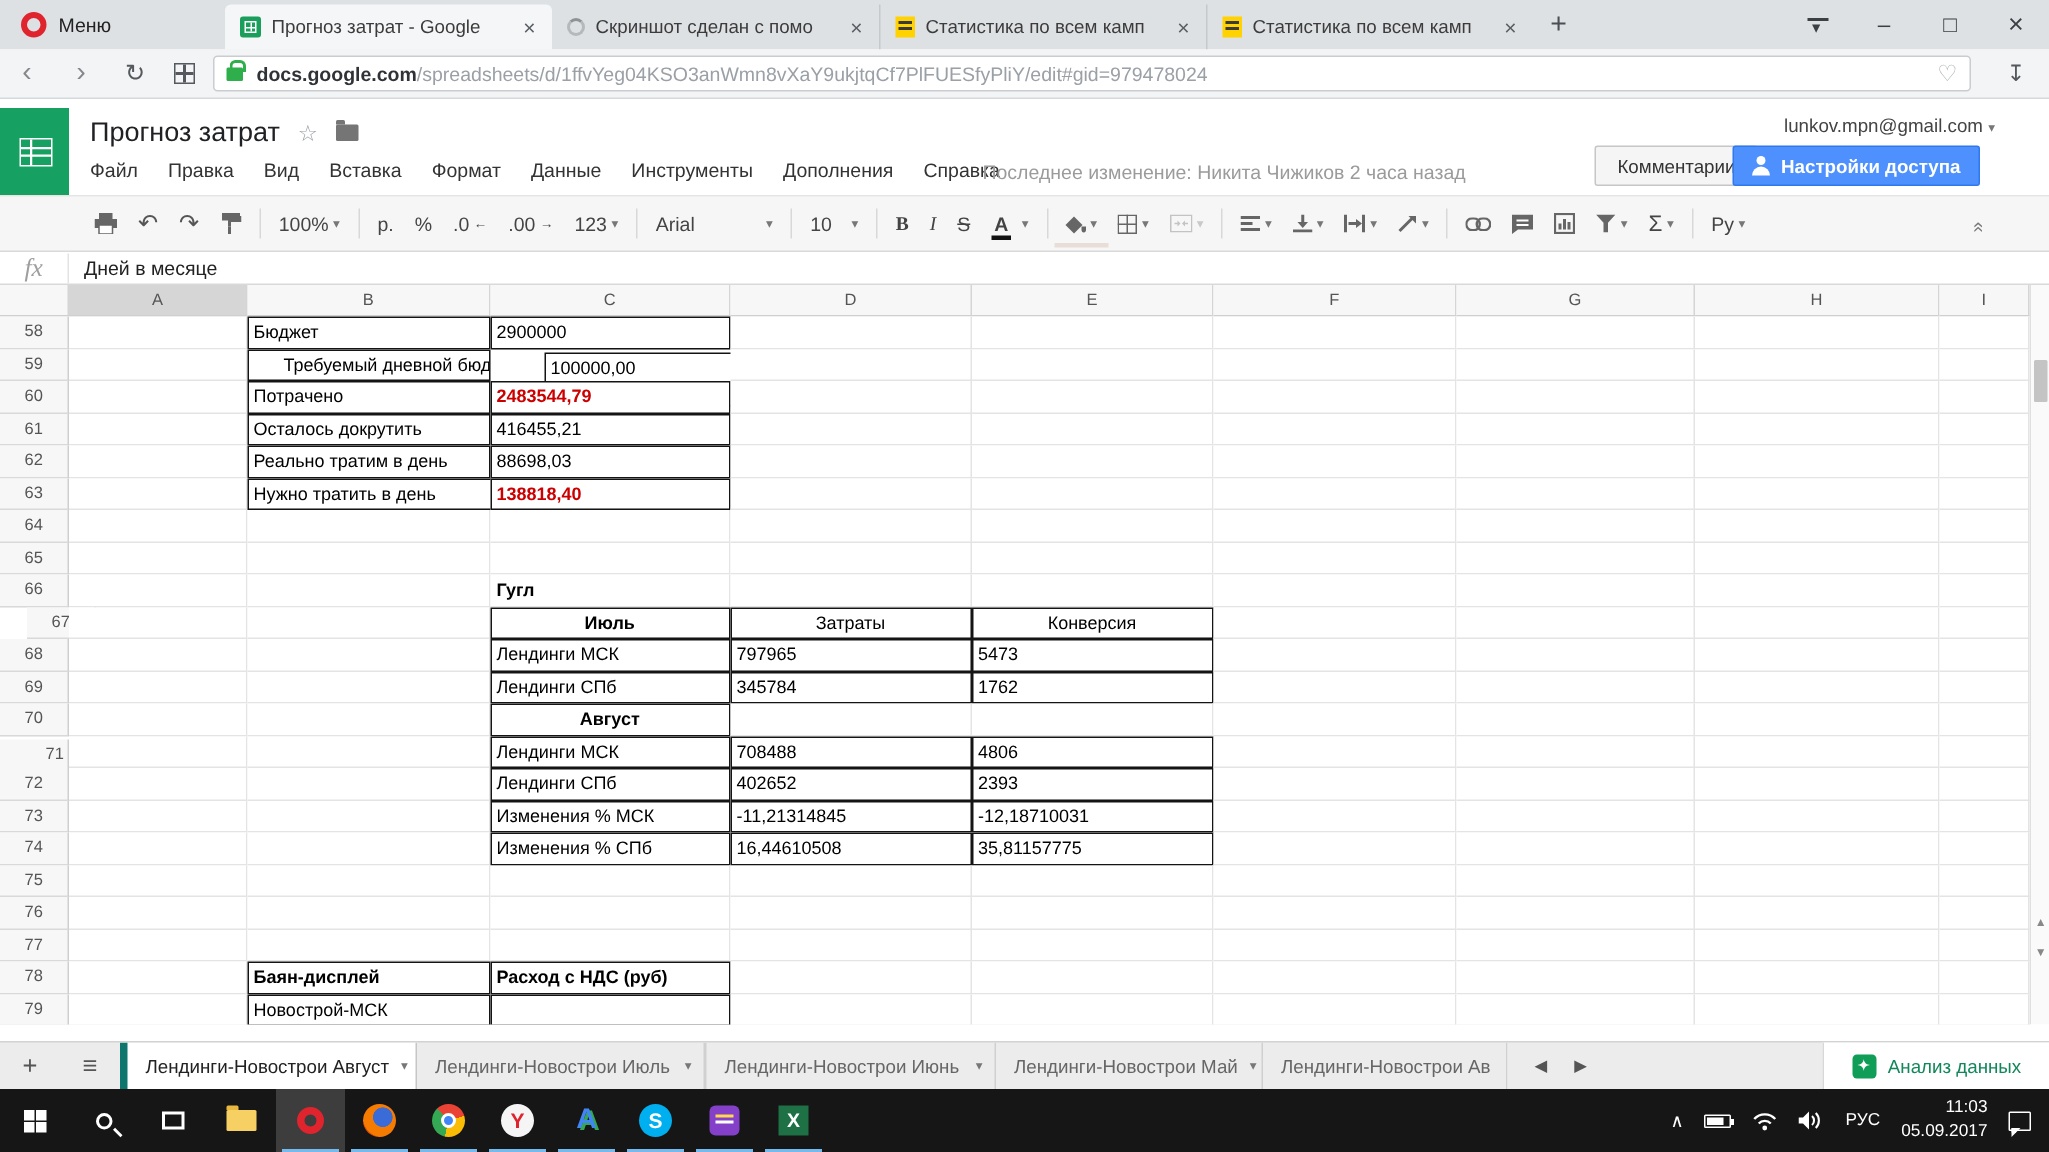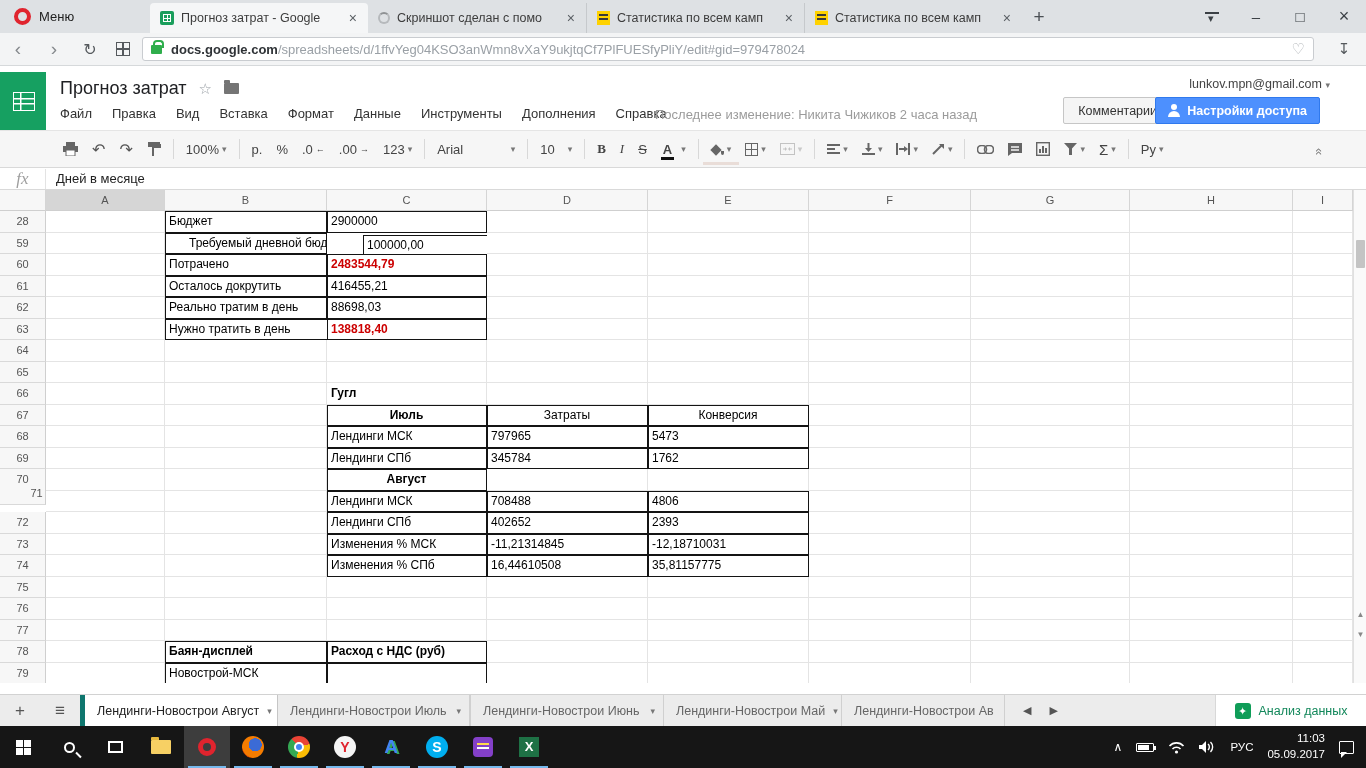--- a/index.html
+++ b/index.html
@@ -401,21 +401,21 @@
   <div class="ch" style="left: 0px; width: 46px;"></div>
       <div class="ch sel" style="left: 46px; width: 119px;">A</div>
       <div class="ch" style="left: 165px; width: 162px;">B</div>
       <div class="ch" style="left: 327px; width: 160px;">C</div>
       <div class="ch" style="left: 487px; width: 161px;">D</div>
       <div class="ch" style="left: 648px; width: 161px;">E</div>
       <div class="ch" style="left: 809px; width: 162px;">F</div>
       <div class="ch" style="left: 971px; width: 159px;">G</div>
       <div class="ch" style="left: 1130px; width: 163px;">H</div>
       <div class="ch" style="left: 1293px; width: 60px;">I</div>
-      <div class="rh" style="top: 21px; height: 21.5px; line-height: 21.5px;">28</div>
+      <div class="rh" style="top: 21px; height: 21.5px; line-height: 21.5px;">58</div>
       <div class="cell" style="left: 46px; top: 21px; width: 119px; height: 21.5px; line-height: 20.5px;"></div>
       <div class="cell bd" style="left: 165px; top: 21px; width: 162px; height: 21.5px; line-height: 20.5px;">Бюджет</div>
       <div class="cell bd right" style="left: 327px; top: 21px; width: 160px; height: 21.5px; line-height: 20.5px;">2900000</div>
       <div class="cell" style="left: 487px; top: 21px; width: 161px; height: 21.5px; line-height: 20.5px;"></div>
       <div class="cell" style="left: 648px; top: 21px; width: 161px; height: 21.5px; line-height: 20.5px;"></div>
       <div class="cell" style="left: 809px; top: 21px; width: 162px; height: 21.5px; line-height: 20.5px;"></div>
       <div class="cell" style="left: 971px; top: 21px; width: 159px; height: 21.5px; line-height: 20.5px;"></div>
       <div class="cell" style="left: 1130px; top: 21px; width: 163px; height: 21.5px; line-height: 20.5px;"></div>
       <div class="cell" style="left: 1293px; top: 21px; width: 60px; height: 21.5px; line-height: 20.5px;"></div>
       <div class="rh" style="top: 42.5px; height: 21.5px; line-height: 21.5px;">59</div>
@@ -491,21 +491,21 @@
       <div class="rh" style="top: 193px; height: 21.5px; line-height: 21.5px;">66</div>
       <div class="cell" style="left: 46px; top: 193px; width: 119px; height: 21.5px; line-height: 20.5px;"></div>
       <div class="cell" style="left: 165px; top: 193px; width: 162px; height: 21.5px; line-height: 20.5px;"></div>
       <div class="cell bold" style="left: 327px; top: 193px; width: 160px; height: 21.5px; line-height: 20.5px;">Гугл</div>
       <div class="cell" style="left: 487px; top: 193px; width: 161px; height: 21.5px; line-height: 20.5px;"></div>
       <div class="cell" style="left: 648px; top: 193px; width: 161px; height: 21.5px; line-height: 20.5px;"></div>
       <div class="cell" style="left: 809px; top: 193px; width: 162px; height: 21.5px; line-height: 20.5px;"></div>
       <div class="cell" style="left: 971px; top: 193px; width: 159px; height: 21.5px; line-height: 20.5px;"></div>
       <div class="cell" style="left: 1130px; top: 193px; width: 163px; height: 21.5px; line-height: 20.5px;"></div>
       <div class="cell" style="left: 1293px; top: 193px; width: 60px; height: 21.5px; line-height: 20.5px;"></div>
-      <div class="rh" style="top: 214.5px; height: 21.5px; line-height: 21.5px;">67</div>
+      <div class="rh" style="top: 214.5px; height: 21.5px; line-height: 21.5px; margin-left: 18px;">67</div>
       <div class="cell" style="left: 46px; top: 214.5px; width: 119px; height: 21.5px; line-height: 20.5px;"></div>
       <div class="cell" style="left: 165px; top: 214.5px; width: 162px; height: 21.5px; line-height: 20.5px;"></div>
       <div class="cell bd bold center" style="left: 327px; top: 214.5px; width: 160px; height: 21.5px; line-height: 20.5px;">Июль</div>
       <div class="cell bd center" style="left: 487px; top: 214.5px; width: 161px; height: 21.5px; line-height: 20.5px;">Затраты</div>
       <div class="cell bd center" style="left: 648px; top: 214.5px; width: 161px; height: 21.5px; line-height: 20.5px;">Конверсия</div>
       <div class="cell" style="left: 809px; top: 214.5px; width: 162px; height: 21.5px; line-height: 20.5px;"></div>
       <div class="cell" style="left: 971px; top: 214.5px; width: 159px; height: 21.5px; line-height: 20.5px;"></div>
       <div class="cell" style="left: 1130px; top: 214.5px; width: 163px; height: 21.5px; line-height: 20.5px;"></div>
       <div class="cell" style="left: 1293px; top: 214.5px; width: 60px; height: 21.5px; line-height: 20.5px;"></div>
       <div class="rh" style="top: 236px; height: 21.5px; line-height: 21.5px;">68</div>
@@ -531,21 +531,21 @@
       <div class="rh" style="top: 279px; height: 21.5px; line-height: 21.5px;">70</div>
       <div class="cell" style="left: 46px; top: 279px; width: 119px; height: 21.5px; line-height: 20.5px;"></div>
       <div class="cell" style="left: 165px; top: 279px; width: 162px; height: 21.5px; line-height: 20.5px;"></div>
       <div class="cell bd bold center" style="left: 327px; top: 279px; width: 160px; height: 21.5px; line-height: 20.5px;">Август</div>
       <div class="cell" style="left: 487px; top: 279px; width: 161px; height: 21.5px; line-height: 20.5px;"></div>
       <div class="cell" style="left: 648px; top: 279px; width: 161px; height: 21.5px; line-height: 20.5px;"></div>
       <div class="cell" style="left: 809px; top: 279px; width: 162px; height: 21.5px; line-height: 20.5px;"></div>
       <div class="cell" style="left: 971px; top: 279px; width: 159px; height: 21.5px; line-height: 20.5px;"></div>
       <div class="cell" style="left: 1130px; top: 279px; width: 163px; height: 21.5px; line-height: 20.5px;"></div>
       <div class="cell" style="left: 1293px; top: 279px; width: 60px; height: 21.5px; line-height: 20.5px;"></div>
-      <div class="rh" style="top: 293px; height: 21.5px; line-height: 21.5px; padding-left: 28px;">71</div>
+      <div class="rh" style="top: 303px; height: 21.5px; line-height: 21.5px; padding-left: 28px;">71</div>
       <div class="cell" style="left: 46px; top: 300.5px; width: 119px; height: 21.5px; line-height: 20.5px;"></div>
       <div class="cell" style="left: 165px; top: 300.5px; width: 162px; height: 21.5px; line-height: 20.5px;"></div>
       <div class="cell bd" style="left: 327px; top: 300.5px; width: 160px; height: 21.5px; line-height: 20.5px;">Лендинги МСК</div>
       <div class="cell bd right" style="left: 487px; top: 300.5px; width: 161px; height: 21.5px; line-height: 20.5px;">708488</div>
       <div class="cell bd right" style="left: 648px; top: 300.5px; width: 161px; height: 21.5px; line-height: 20.5px;">4806</div>
       <div class="cell" style="left: 809px; top: 300.5px; width: 162px; height: 21.5px; line-height: 20.5px;"></div>
       <div class="cell" style="left: 971px; top: 300.5px; width: 159px; height: 21.5px; line-height: 20.5px;"></div>
       <div class="cell" style="left: 1130px; top: 300.5px; width: 163px; height: 21.5px; line-height: 20.5px;"></div>
       <div class="cell" style="left: 1293px; top: 300.5px; width: 60px; height: 21.5px; line-height: 20.5px;"></div>
       <div class="rh" style="top: 322px; height: 21.5px; line-height: 21.5px;">72</div>

